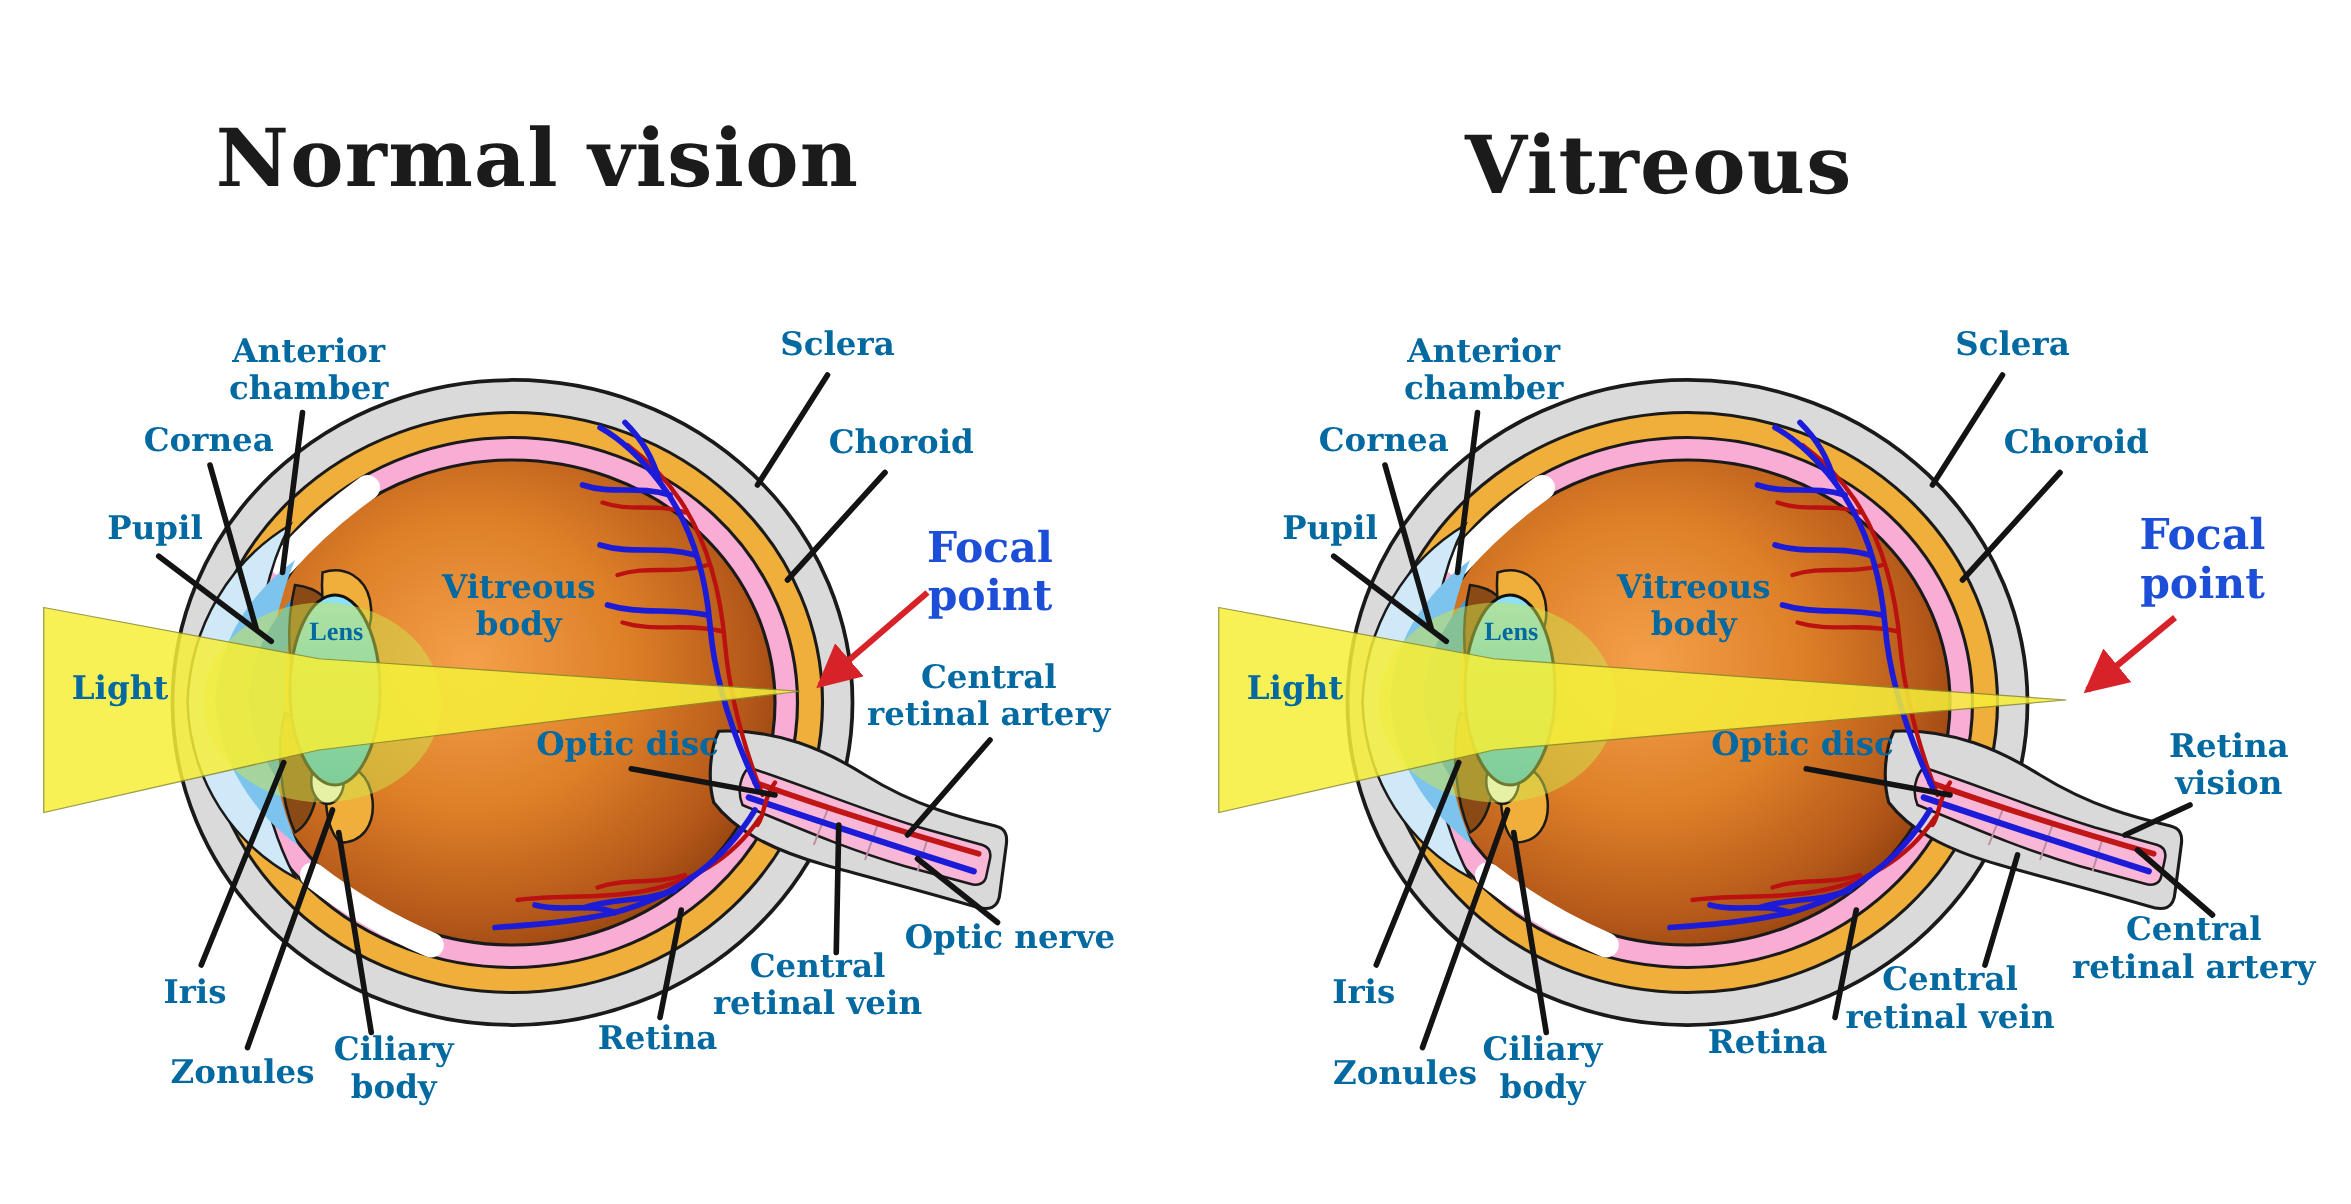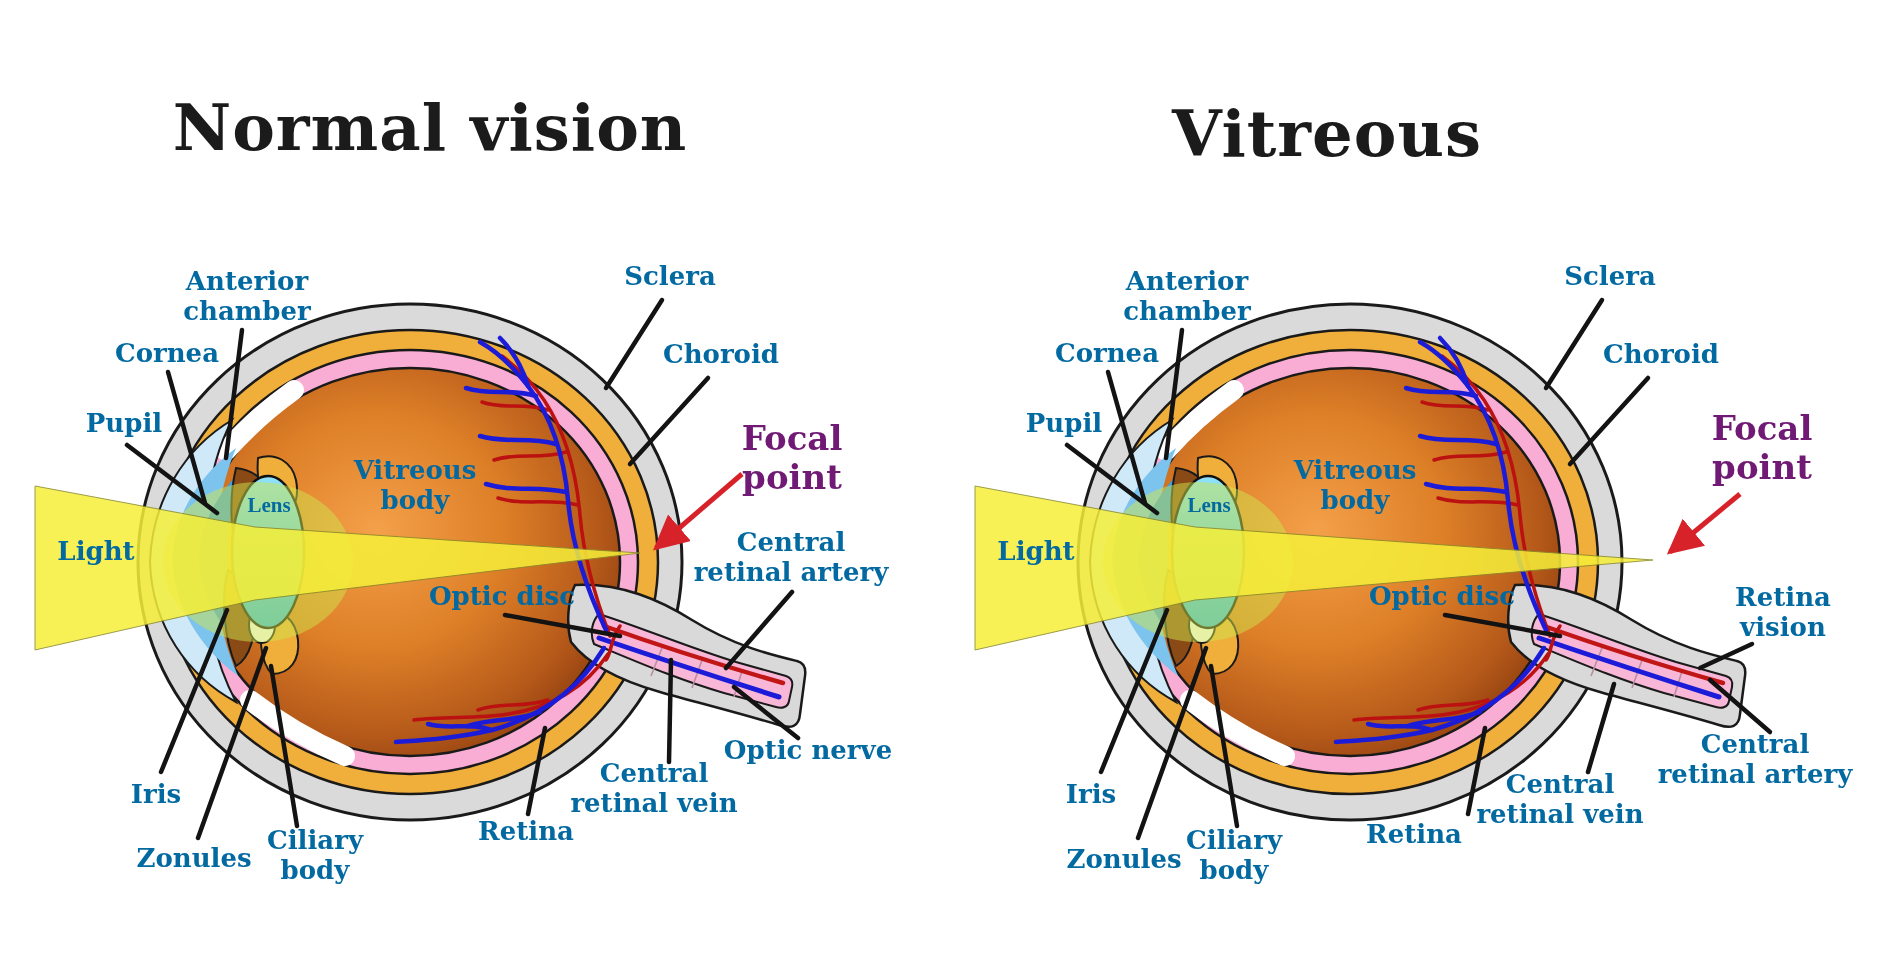--- a/index.html
+++ b/index.html
@@ -8,21 +8,21 @@
   .panel{position:absolute;top:0;width:941px;height:963px;}
   #panel-normal{left:0;}
   #panel-hyperopia{left:940px;}
   .panel svg{position:absolute;left:0;top:0;}
   .title{position:absolute;transform:translate(-50%,-50%);font-size:64px;font-weight:700;
          color:#1b1b1b;white-space:nowrap;letter-spacing:1px;}
   .lbl{position:absolute;transform:translate(-50%,-50%);font-size:26px;font-weight:700;
        color:#0369a1;text-align:center;line-height:1.14;white-space:nowrap;z-index:5;}
   .lbl span{display:block;}
   .lbl.small{font-size:21px;font-family:Liberation Serif, serif;}
-  .lbl.focal{font-size:34px;color:#701a75;}
+  .lbl.focal{font-size:34px;color:#1d4ed8;}
 </style>
 </head>
 <body>
 
 <svg width="0" height="0" style="position:absolute" aria-hidden="true">
   <defs>
     <radialGradient id="vitG" cx="42%" cy="42%" r="68%">
       <stop offset="0%" stop-color="#f4a04a"></stop>
       <stop offset="45%" stop-color="#dd7f27"></stop>
       <stop offset="78%" stop-color="#b5591a"></stop>

